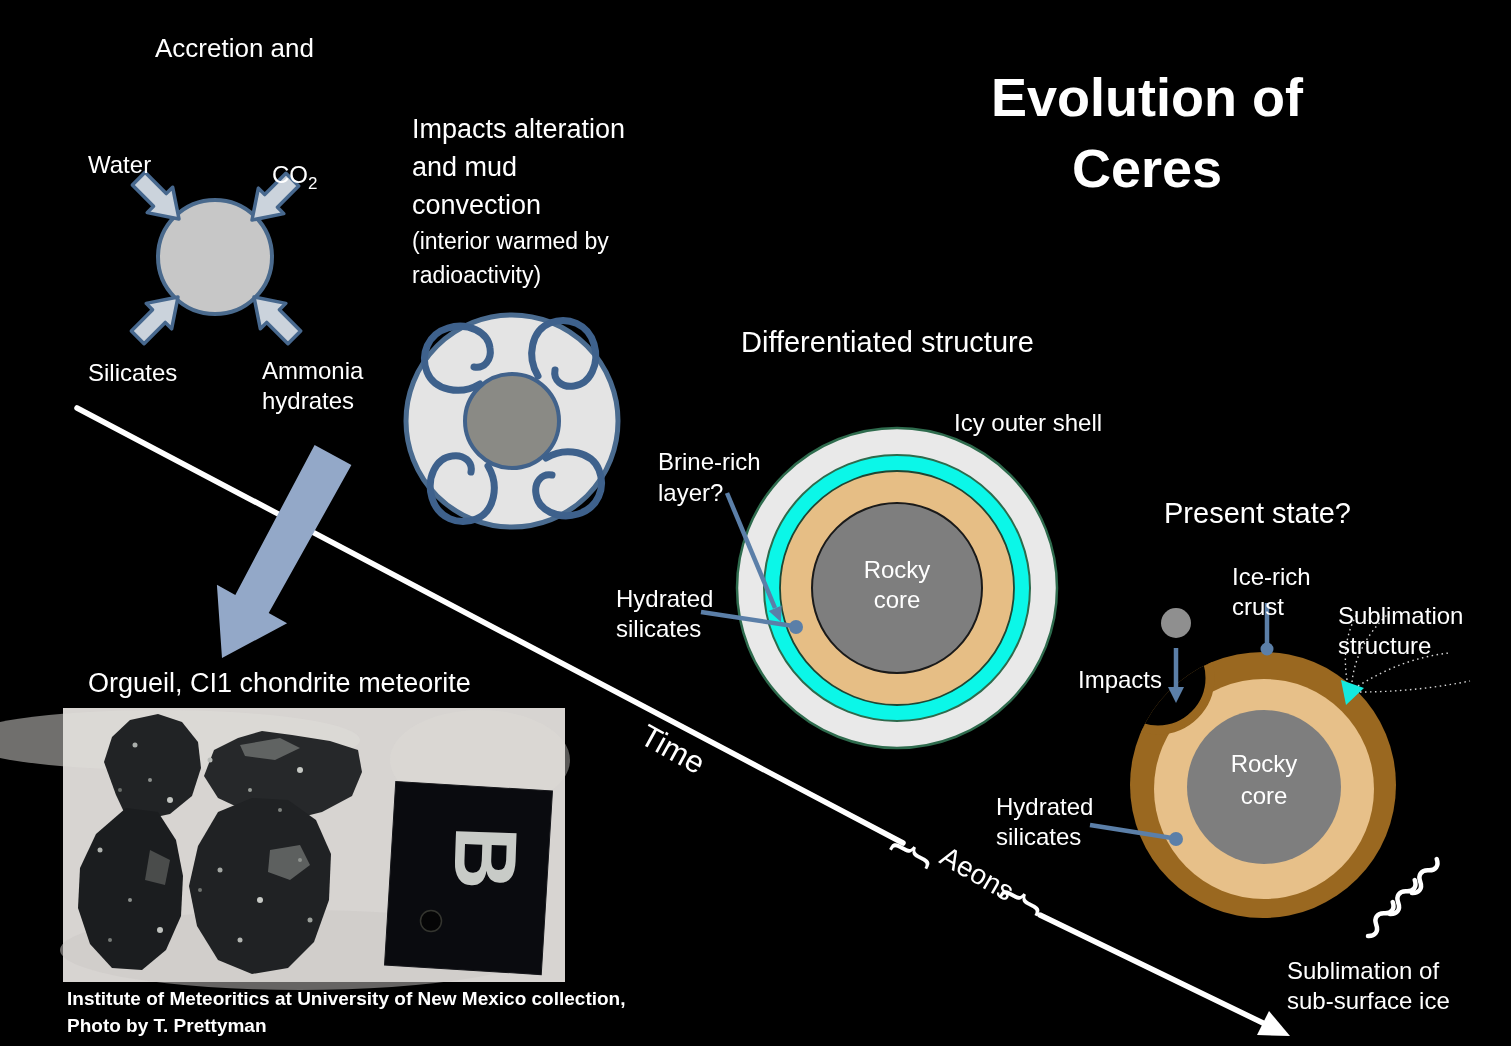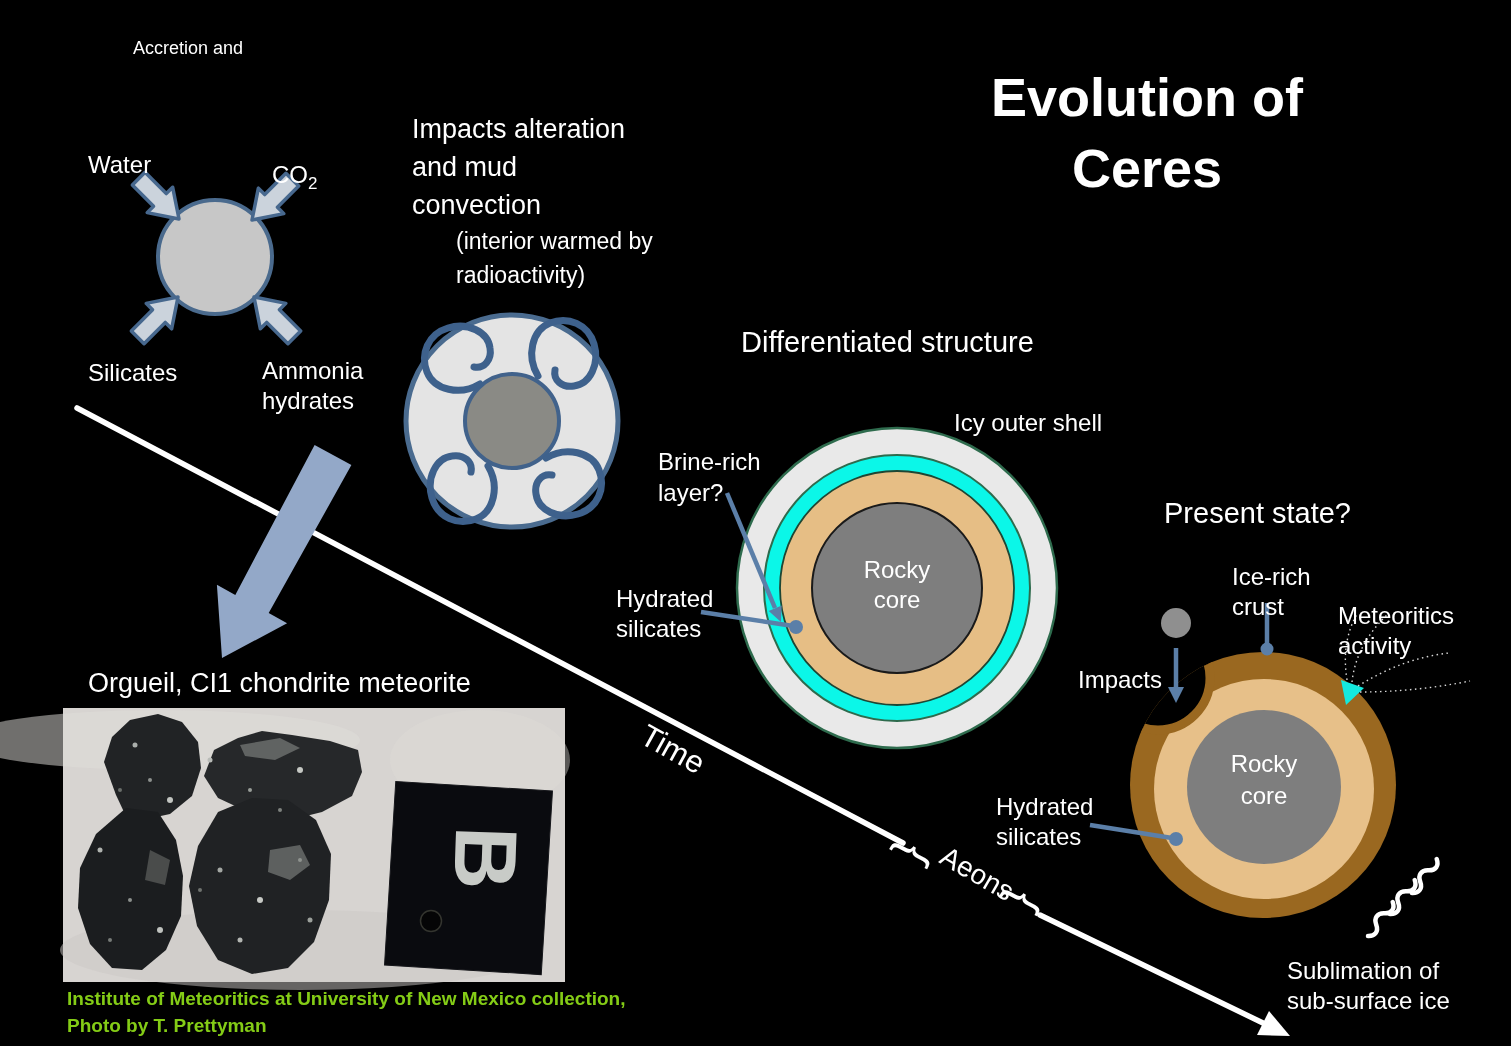--- a/index.html
+++ b/index.html
@@ -2,26 +2,26 @@
 <html><head>
 <meta charset="utf-8">
 <style>
   html,body{margin:0;padding:0;background:#000;}
   .stage{position:relative;width:1511px;height:1046px;background:#000;overflow:hidden;
          font-family:"Liberation Sans","DejaVu Sans",sans-serif;color:#fff;}
   .canvas{position:absolute;left:0;top:0;}
   .lbl{position:absolute;white-space:nowrap;color:#fff;font-weight:400;}
   .lbl div{white-space:nowrap;}
   .f24{font-size:24px;line-height:30px;margin-top:12px;}
-  .f26{font-size:18px;line-height:40px;}
+  .f26{font-size:26px;line-height:40px;margin-left:22px;}
   .f27{font-size:27px;line-height:38px;}
   .f29{font-size:29px;line-height:34px;}
-  .note{font-size:23px;line-height:34px;margin-left:44px;}
+  .note{font-size:23px;line-height:34px;}
   .title-main{font-size:54px;line-height:71px;font-weight:700;text-align:center;}
-  .caption{font-size:19px;line-height:27px;font-weight:700;color:#84cc16;}
+  .caption{font-size:19px;line-height:27px;font-weight:700;color:#ffffff;}
   .brine{line-height:31px;}
   sub{font-size:17px;}
 </style>
 </head>
 <body>
 
 <div class="stage">
 
 <svg class="canvas" width="1511" height="1046" viewBox="0 0 1511 1046">
   <defs>
@@ -192,22 +192,22 @@
   <div>Hydrated</div>
   <div>silicates</div>
 </div>
 
 <div class="lbl f29" style="left:1164px;top:496px;">Present state?</div>
 <div class="lbl f24" style="left:1232px;top:550px;">
   <div>Ice-rich</div>
   <div>crust</div>
 </div>
 <div class="lbl f24" style="left:1338px;top:589px;">
-  <div>Meteoritics</div>
-  <div>activity</div>
+  <div>Sublimation</div>
+  <div>structure</div>
 </div>
 <div class="lbl f24" style="left:1078px;top:653px;">Impacts</div>
 <div class="lbl f24" style="left:996px;top:780px;">
   <div>Hydrated</div>
   <div>silicates</div>
 </div>
 <div class="lbl f24" style="left:1287px;top:944px;">
   <div>Sublimation of</div>
   <div>sub-surface ice</div>
 </div>

